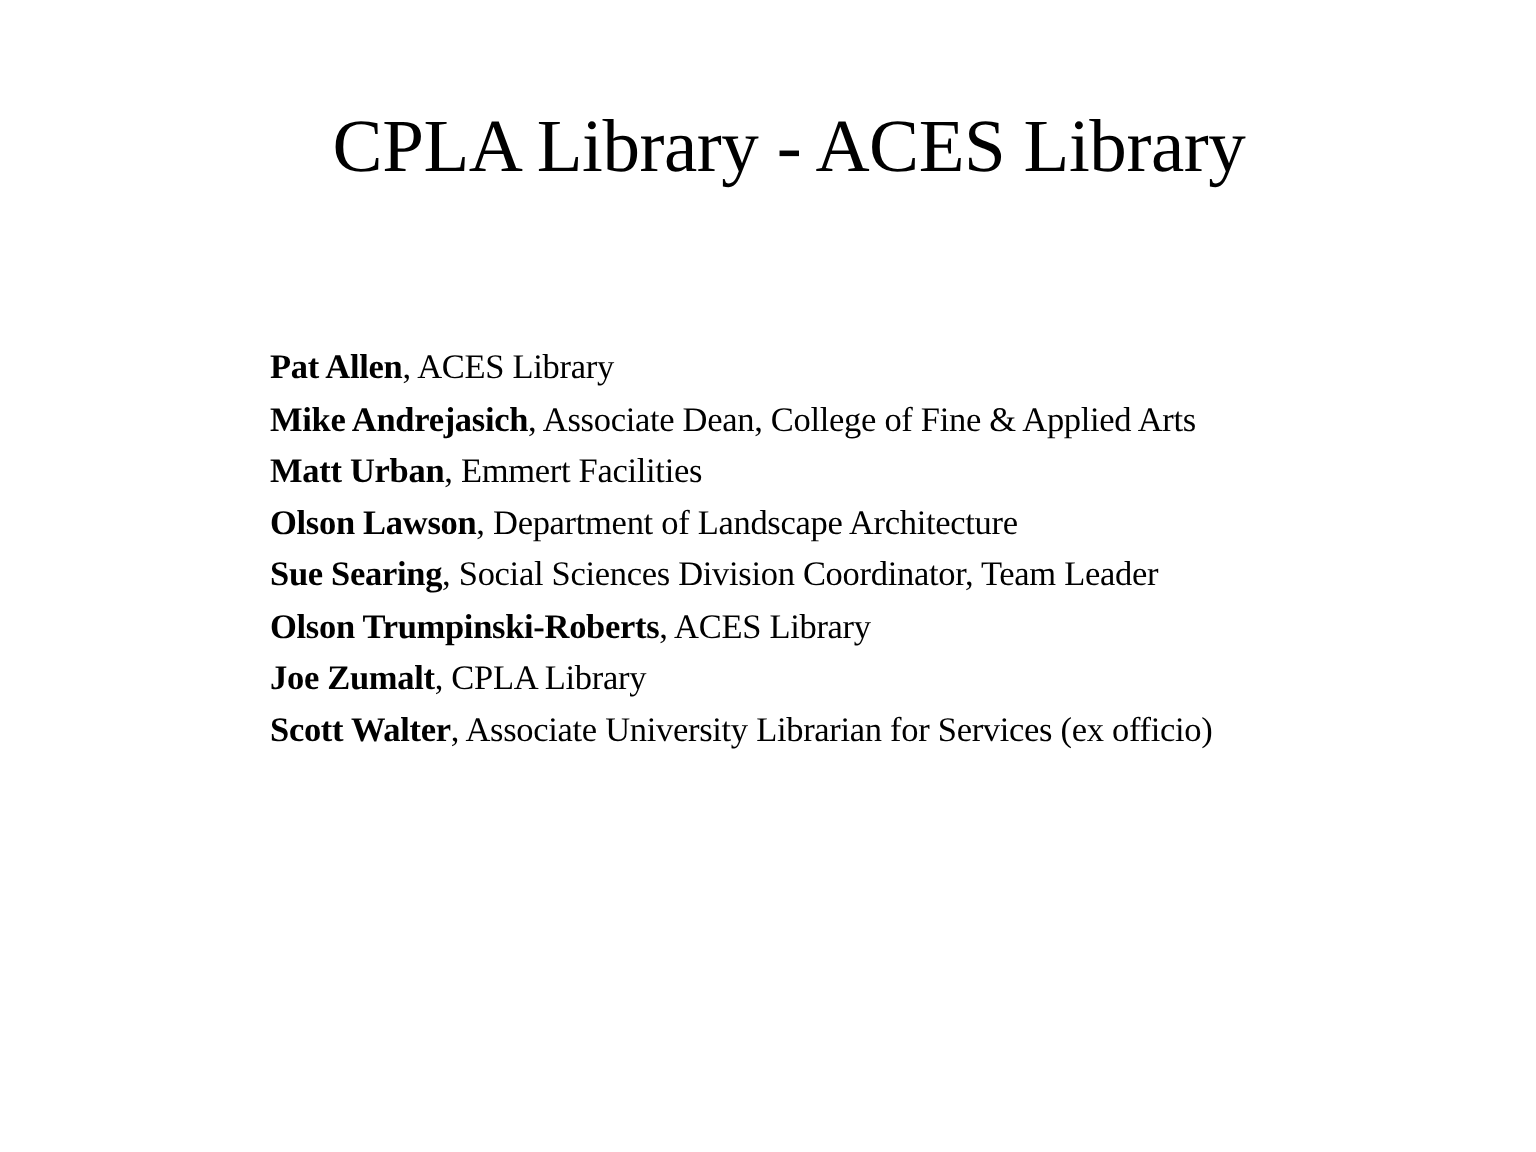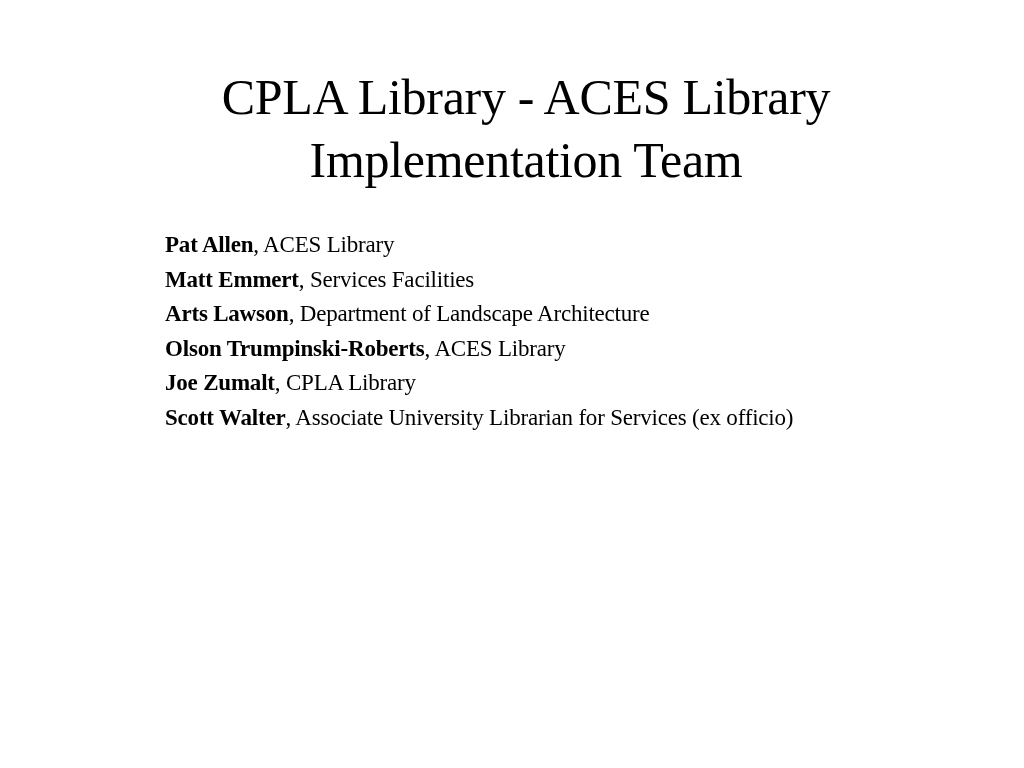--- a/index.html
+++ b/index.html
@@ -23,53 +23,58 @@
       text-align: center;
       font-size: 50px;
       line-height: 63px;
       font-weight: normal;
       margin: 0;
       letter-spacing: -0.3px;
     }
     .slide-title span { display: block; padding-left: 28px; }
     .member-list {
       position: absolute;
-      left: 165px;
+      left: 180px;
       top: 232px;
       width: 670px;
       margin: 0;
       padding: 0;
       list-style: none;
       font-family: Liberation Serif, serif;
     }
     .member {
       font-size: 23px;
       line-height: 25px;
       margin: 0 0 9.5px 0;
       letter-spacing: -0.2px;
     }
     .member .name { font-weight: bold; }
   </style>
 </head>
 <body>
 
 <h1 class="slide-title">
   <span>CPLA Library - ACES Library</span>
-  <span>Implementation Team</span>
 </h1>
 
 <ul class="member-list">
   <li class="member">
     <span class="name">Pat Allen</span><span class="role">, ACES Library</span>
   </li>
   <li class="member">
-    <span class="name">Matt Emmert</span><span class="role">, Services Facilities</span>
+    <span class="name">Mike Andrejasich</span><span class="role">, Associate Dean, College of Fine &amp; Applied Arts</span>
   </li>
   <li class="member">
-    <span class="name">Arts Lawson</span><span class="role">, Department of Landscape Architecture</span>
+    <span class="name">Matt Urban</span><span class="role">, Emmert Facilities</span>
+  </li>
+  <li class="member">
+    <span class="name">Olson Lawson</span><span class="role">, Department of Landscape Architecture</span>
+  </li>
+  <li class="member">
+    <span class="name">Sue Searing</span><span class="role">, Social Sciences Division Coordinator, Team Leader</span>
   </li>
   <li class="member">
     <span class="name">Olson Trumpinski-Roberts</span><span class="role">, ACES Library</span>
   </li>
   <li class="member">
     <span class="name">Joe Zumalt</span><span class="role">, CPLA Library</span>
   </li>
   <li class="member">
     <span class="name">Scott Walter</span><span class="role">, Associate University Librarian for Services (ex officio)</span>
   </li>

